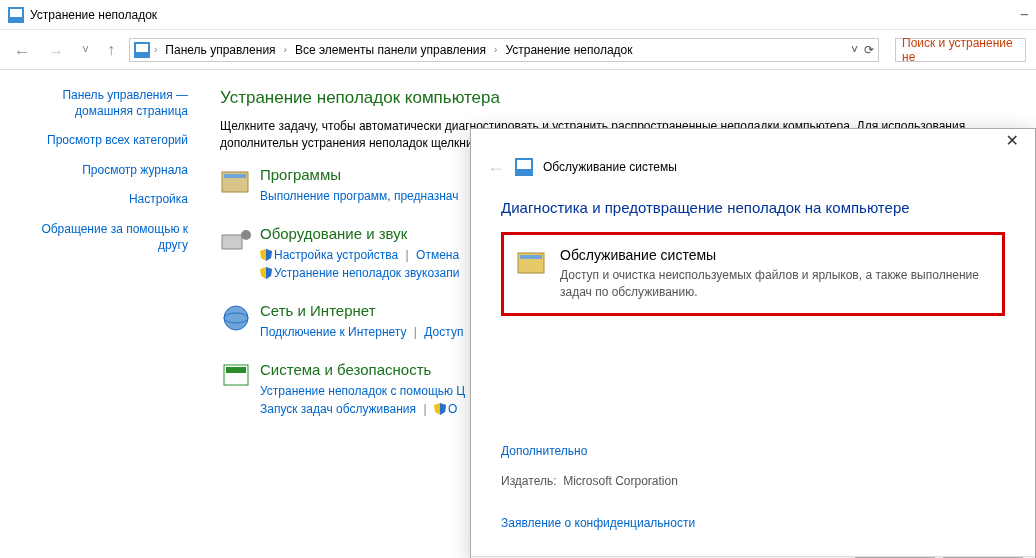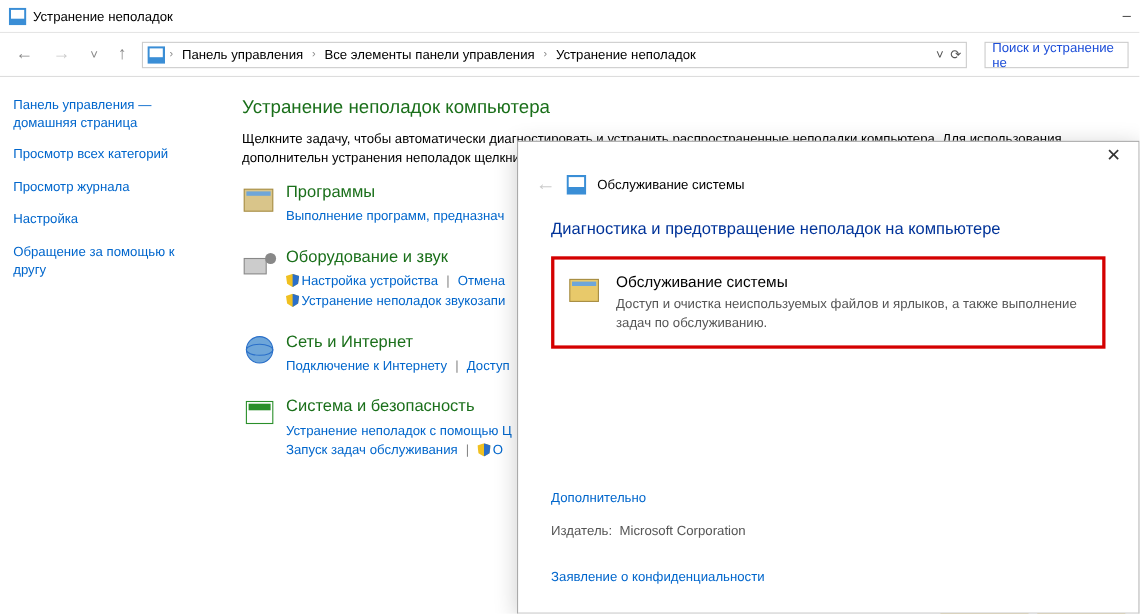--- a/index.html
+++ b/index.html
@@ -46,30 +46,31 @@
     gap: 4px;
   }
   .address .crumb { color: #000; padding: 0 4px; cursor: pointer; }
   .address .sep { color: #888; font-size: 10px; }
   .addr-right { margin-left: auto; display: flex; gap: 6px; align-items: center; color: #555; }
   .search {
     flex: 1;
     border: 1px solid #ccc;
     height: 24px;
     padding: 0 6px;
-    color: #1d4ed8;
+    color: #c2410c;
     display: flex;
     align-items: center;
     margin-left: 6px;
   }
   
   .main { display: flex; height: calc(100% - 70px); }
   .sidebar {
     width: 200px;
     padding: 18px 12px;
+    text-align: right;
   }
   .sidebar div { color: #0066cc; margin-bottom: 14px; cursor: pointer; line-height: 1.3; }
   .content {
     flex: 1;
     padding: 18px 20px 0 20px;
   }
   .heading { color: #1a6f1a; font-size: 17px; font-weight: 400; margin-bottom: 10px; }
   .desc { color: #000; margin-bottom: 14px; line-height: 1.4; }
   .cat { display: flex; margin-bottom: 20px; }
   .cat-icon { width: 32px; height: 32px; margin-right: 8px; flex-shrink: 0; }

